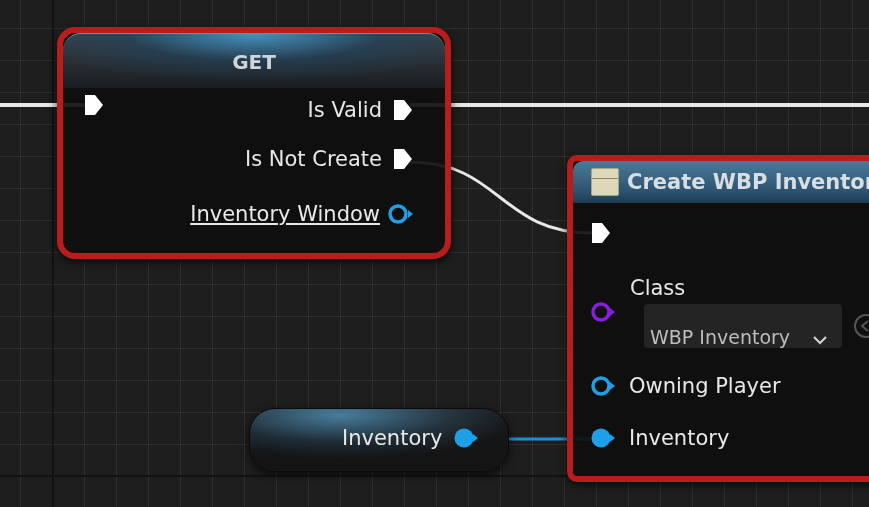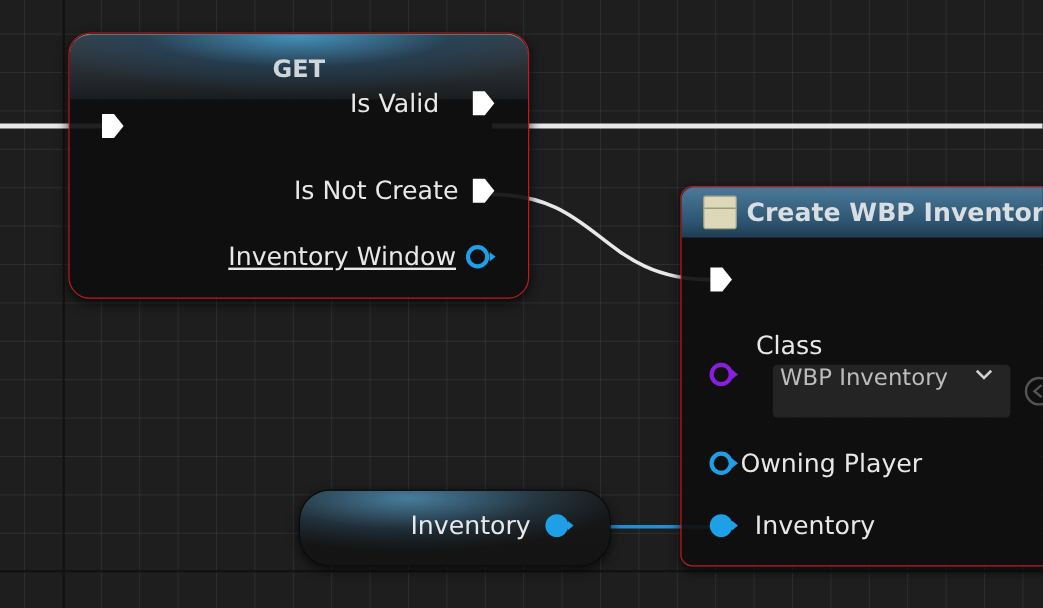--- a/index.html
+++ b/index.html
@@ -13,21 +13,21 @@
     background-position:20px 28px;
     font-family:"DejaVu Sans", sans-serif;
     color:#e6e6e6;
   }
   .major-v { position:absolute; top:0; bottom:0; width:2px; background:#121212; }
   .major-h { position:absolute; left:0; right:0; height:2px; background:#121212; }
   svg.wires { position:absolute; left:0; top:0; width:869px; height:507px; pointer-events:none; }
   .node {
     position:absolute; background:rgba(14,14,14,0.92);
     border-radius:18px; box-shadow:0 3px 10px rgba(0,0,0,0.7);
-    border:1px solid #b91c1c;
+    border:6px solid #b91c1c;
   }
   .node-get { left:57px; top:27px; width:382px; height:220px; }
   .node-get .hdr {
     height:54px; border-radius:18px 18px 0 0;
     background:radial-gradient(ellipse 60% 90% at 50% 0%, rgba(70,160,210,0.85), rgba(30,70,100,0.5) 55%, rgba(20,20,20,0) 100%),
                linear-gradient(#3a4248, #1a1d20);
     border-top:1px solid #7d8a92;
     text-align:center; font-weight:bold; font-size:20px; color:#cfd5d8; line-height:56px;
   }
   .pin-row { position:absolute; display:flex; align-items:center; font-size:21px; color:#e8e8e8; white-space:nowrap; }
@@ -40,21 +40,21 @@
     display:flex; align-items:center; padding-left:18px;
     font-weight:bold; font-size:21px; color:#d8dee2; white-space:nowrap;
   }
   .widget-icon {
     width:26px; height:26px; background:#ddd9b8; border-radius:2px; margin-right:8px; position:relative;
     border:1px solid #a8a488;
   }
   .widget-icon::after { content:""; position:absolute; left:0; right:0; top:9px; height:1px; background:#8e8a70; }
   .class-dropdown {
     position:absolute; left:644px; top:304px; width:198px; height:44px;
-    background:#242424; border-radius:4px; display:flex; align-items:flex-start;
+    background:#242424; border-radius:4px; display:flex; align-items:flex-end;
     font-size:19px; color:#bdbdbd; padding-left:6px; box-sizing:border-box;
   }
   .class-dropdown .chev { margin-left:auto; margin-right:14px; width:16px; height:16px; }
   .reset-icon { position:absolute; left:852px; top:312px; width:28px; height:28px; }
   .node-var {
     position:absolute; left:249px; top:408px; width:258px; height:62px;
     border-radius:26px; border:1px solid #0a0a0a;
     background:radial-gradient(ellipse 70% 70% at 35% 10%, rgba(80,150,190,0.75), rgba(30,60,80,0.4) 60%, rgba(20,20,20,0.9) 100%),
                linear-gradient(#2e3438, #121416);
     box-shadow:0 3px 10px rgba(0,0,0,0.7);
@@ -74,21 +74,21 @@
 </svg>
 
 <div class="node node-get">
   <div class="hdr">GET</div>
 </div>
 <div class="pin-row" style="left:83px; top:93px;">
   <svg class="exec-pin" viewBox="0 0 22 24">
       <path d="M2 2 H12 L20 12 L12 22 H2 Z" fill="#fff"></path>
     </svg>
 </div>
-<div class="pin-row" style="right:455px; top:74px;gap:16px;">
+<div class="pin-row" style="right:455px; top:98px;">
   <span>Is Valid</span>
   <svg class="exec-pin" style="margin-left:10px" viewBox="0 0 22 24">
       <path d="M2 2 H12 L20 12 L12 22 H2 Z" fill="#fff"></path>
     </svg>
 </div>
 <div class="pin-row" style="right:455px; top:147px;">
   <span>Is Not Create</span>
   <svg class="exec-pin" style="margin-left:10px" viewBox="0 0 22 24">
       <path d="M2 2 H12 L20 12 L12 22 H2 Z" fill="#fff"></path>
     </svg>
@@ -130,21 +130,21 @@
 <svg class="reset-icon" viewBox="0 0 28 28">
     <circle cx="14" cy="14" r="11" fill="none" stroke="#555" stroke-width="2"></circle>
     <path d="M16 9 L10 14 L16 19" fill="none" stroke="#555" stroke-width="2"></path>
   </svg>
 
 <div class="pin-row" style="left:589px; top:374px;">
   <svg class="obj-pin" viewBox="0 0 28 22">
       <circle cx="12" cy="11" r="8" fill="none" stroke="#1ea0e8" stroke-width="3.5"></circle>
       <path d="M21 7 L26 11 L21 15 Z" fill="#1ea0e8"></path>
     </svg>
-  <span style="">Owning Player</span>
+  <span style="margin-left:12px">Owning Player</span>
 </div>
 <div class="pin-row" style="left:589px; top:426px;">
   <svg class="obj-pin" viewBox="0 0 28 22">
       <circle cx="12" cy="11" r="9.5" fill="#1ea0e8"></circle>
       <path d="M21 7 L26 11 L21 15 Z" fill="#1ea0e8"></path>
     </svg>
   <span style="margin-left:12px">Inventory</span>
 </div>
 
 <div class="node-var"></div>

